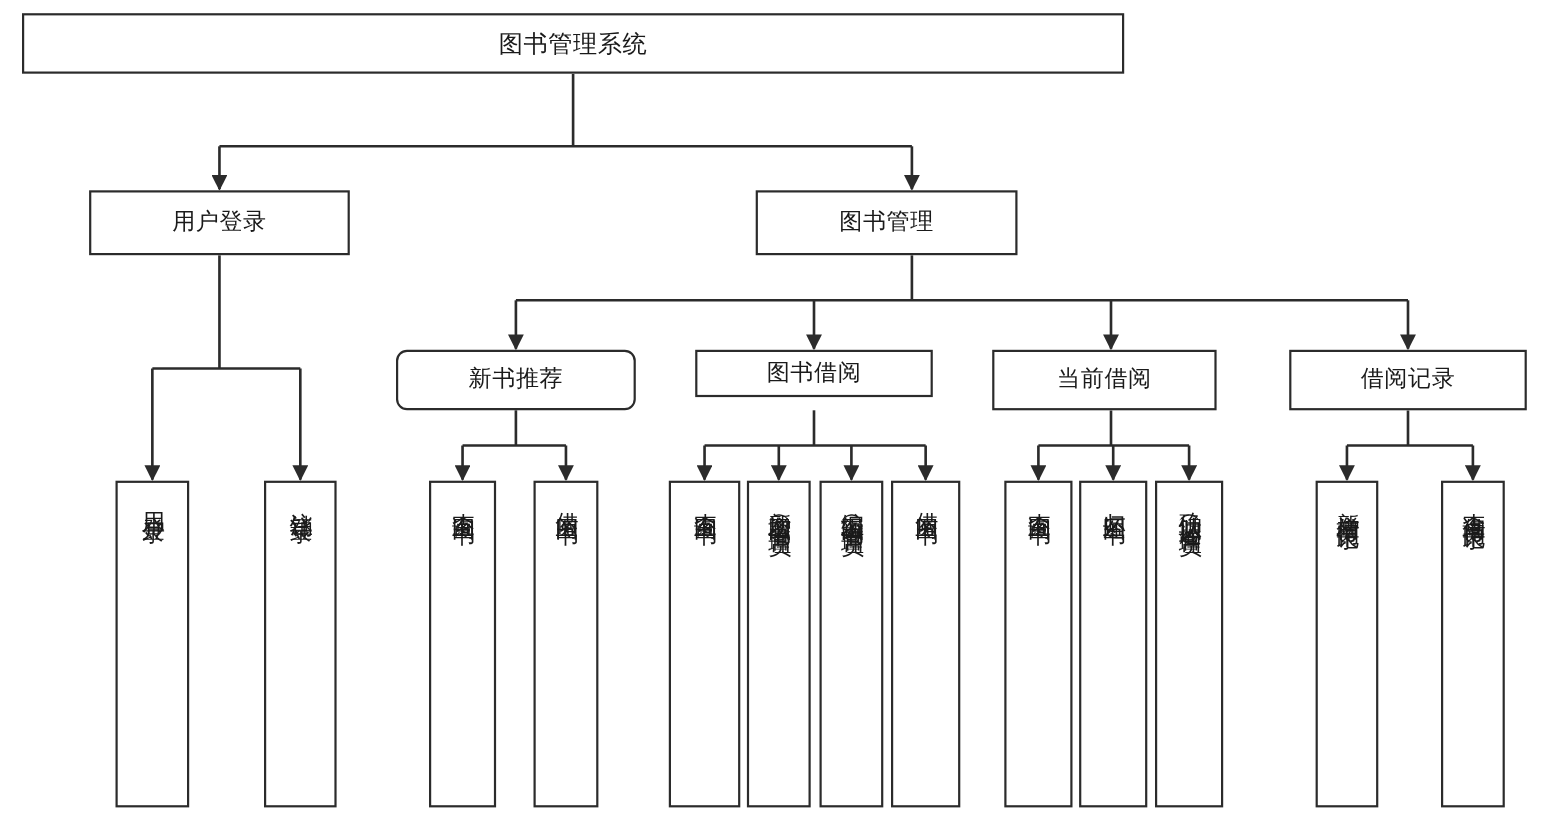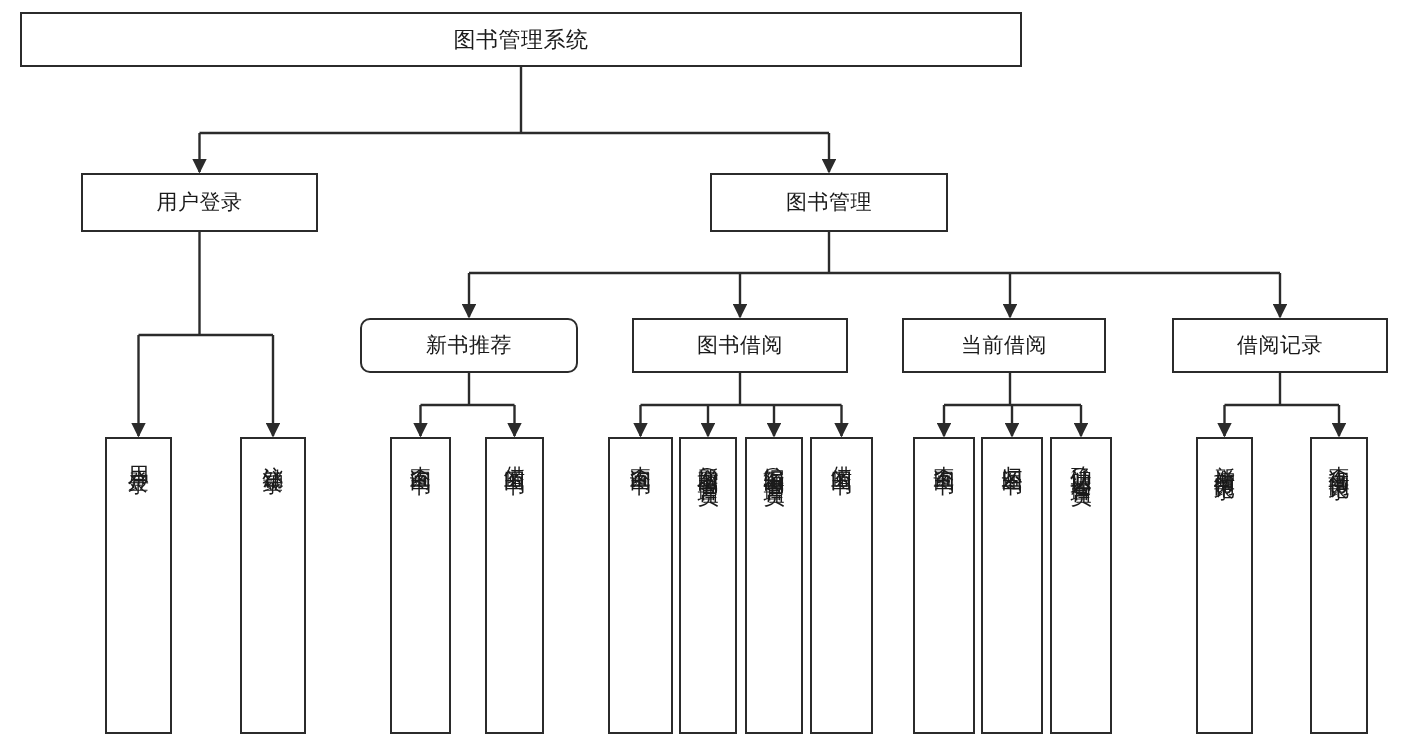--- a/index.html
+++ b/index.html
@@ -113,27 +113,27 @@
         <path d="M 1339 405 L 1339 436" marker-end="url(#arrow)"></path>
       </g>
   </svg>
   <div id="nodes-layer">
       <div class="node horizontal root" style="left: 20px; top: 12px; width: 1002px; height: 55px;">
         <span class="node-label">图书管理系统</span>
       </div>
       <div class="node horizontal" style="left: 81px; top: 173px; width: 237px; height: 59px;">
         <span class="node-label">用户登录</span>
       </div>
-      <div class="node horizontal" style="left: 710px; top: 173px; width: 238px; height: 59px;">
+      <div class="node horizontal" style="left: 687px; top: 173px; width: 238px; height: 59px;">
         <span class="node-label">图书管理</span>
       </div>
       <div class="node horizontal" style="left: 360px; top: 318px; width: 218px; height: 55px; border-radius: 10px;">
         <span class="node-label">新书推荐</span>
       </div>
-      <div class="node horizontal" style="left: 632px; top: 318px; width: 216px; height: 55px;">
+      <div class="node horizontal" style="left: 632px; top: 318px; width: 216px; height: 43px;">
         <span class="node-label">图书借阅</span>
       </div>
       <div class="node horizontal" style="left: 902px; top: 318px; width: 204px; height: 55px;">
         <span class="node-label">当前借阅</span>
       </div>
       <div class="node horizontal" style="left: 1172px; top: 318px; width: 216px; height: 55px; justify-content: center;">
         <span class="node-label">借阅记录</span>
       </div>
       <div class="node vertical" style="left: 105px; top: 437px; width: 67px; height: 297px;">
         <span class="node-label">用户登录</span>

